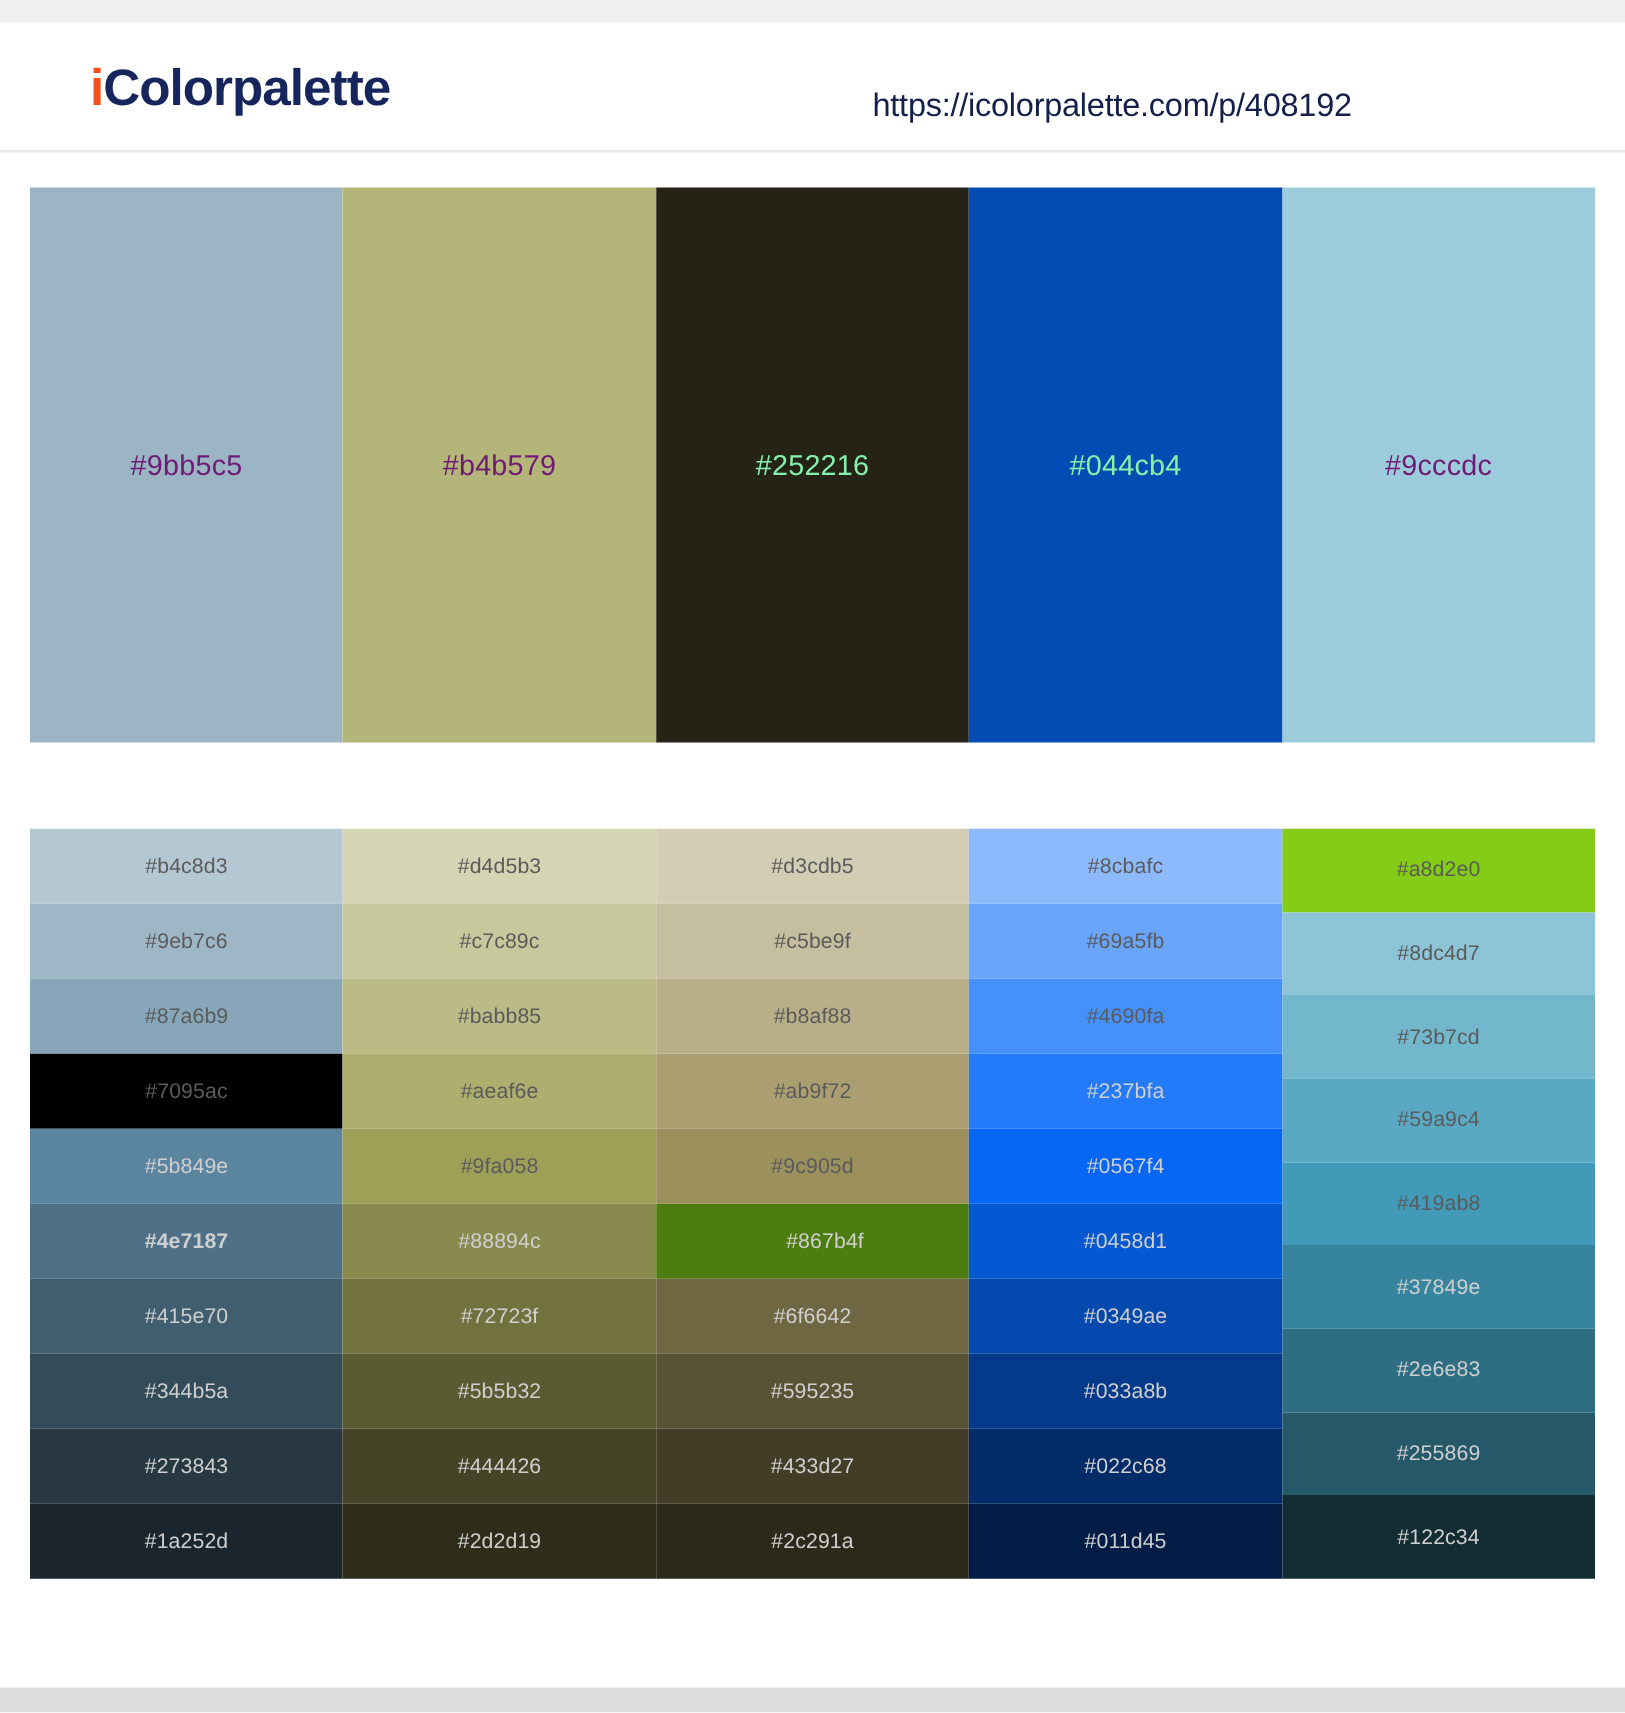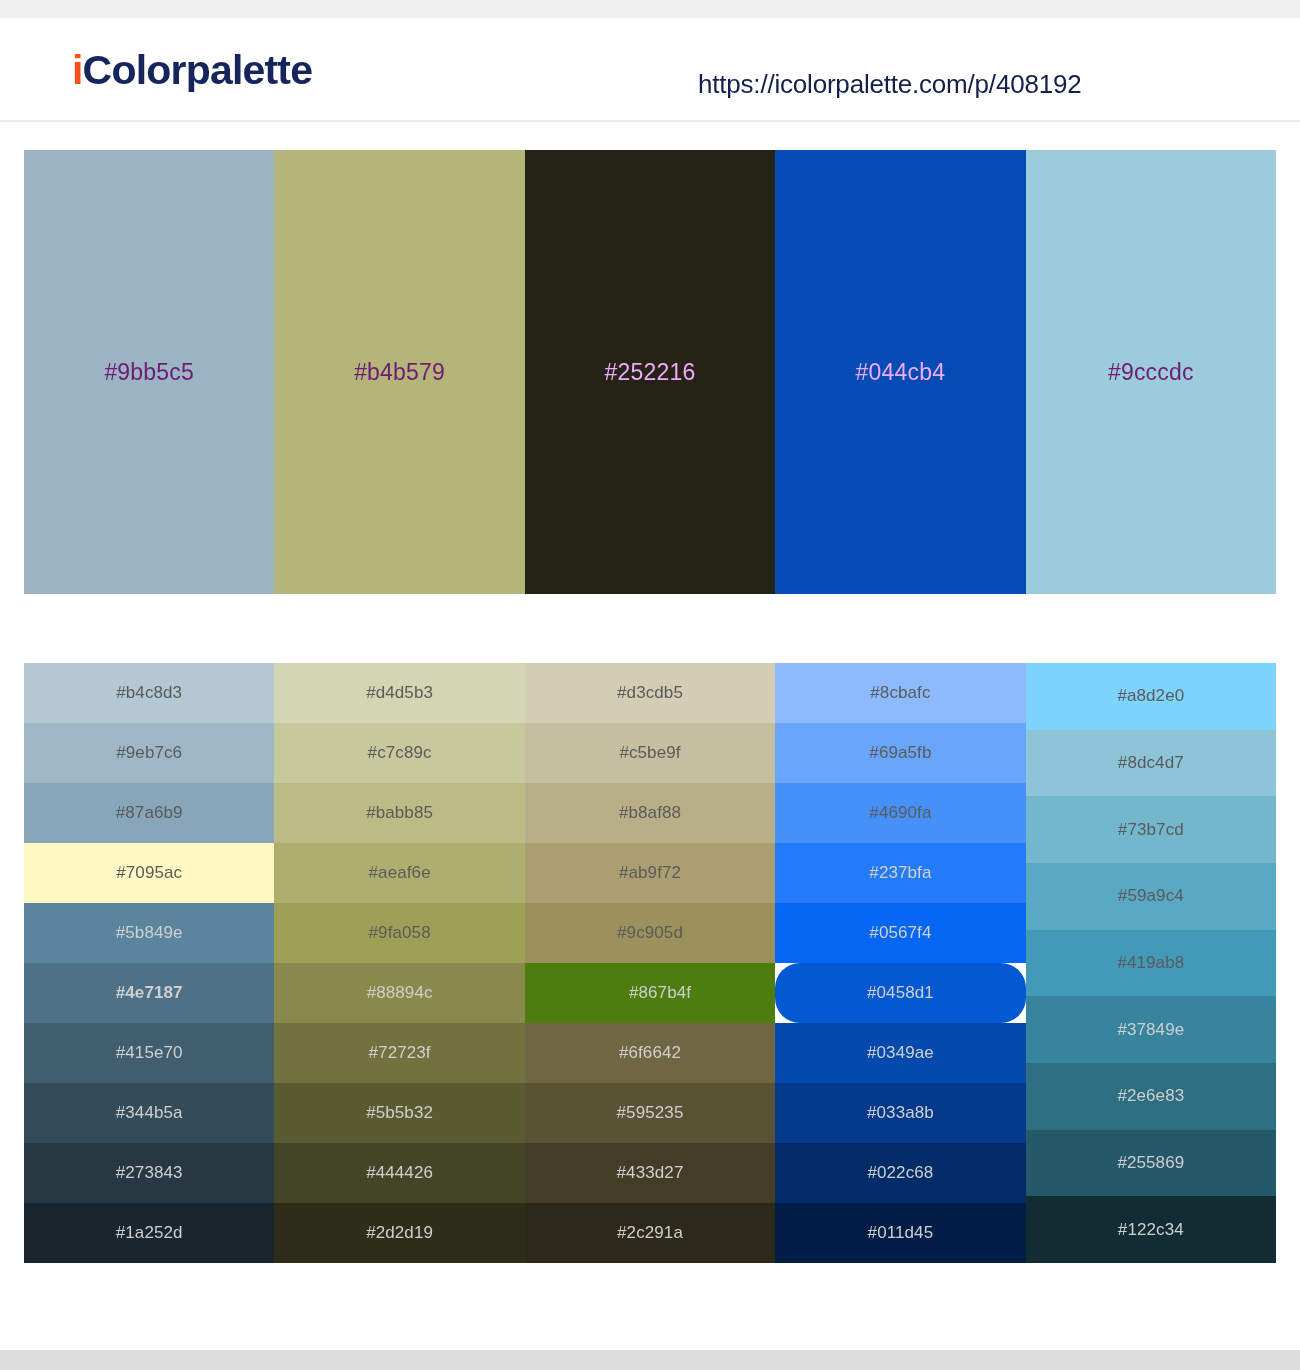--- a/index.html
+++ b/index.html
@@ -77,21 +77,21 @@
     display: flex;
     align-items: center;
     justify-content: center;
   }
   .palette-swatch .hexlabel {
     font-size: 23px;
     letter-spacing: 0.2px;
     color: #701a75;
     user-select: text;
   }
-  .palette-swatch.dark .hexlabel { color: #f0abfc; }
+  .palette-swatch.dark .hexlabel { color: #86efac; }
 
   
   .shades-grid {
     position: absolute;
     left: 24px;
     top: 663px;
     width: 1252px;
     height: 600px;
     display: flex;
   }
@@ -159,21 +159,21 @@
       <div class="shade-col">
         <div class="shade-cell" style="background: rgb(180, 200, 211);">
           <span class="hexlabel">#b4c8d3</span>
         </div>
         <div class="shade-cell" style="background: rgb(158, 183, 198);">
           <span class="hexlabel">#9eb7c6</span>
         </div>
         <div class="shade-cell" style="background: rgb(135, 166, 185);">
           <span class="hexlabel">#87a6b9</span>
         </div>
-        <div class="shade-cell" style="background: #fef9c3;">
+        <div class="shade-cell" style="background: #000000;">
           <span class="hexlabel">#7095ac</span>
         </div>
         <div class="shade-cell dark" style="background: rgb(91, 132, 158);">
           <span class="hexlabel">#5b849e</span>
         </div>
         <div class="shade-cell dark" style="background: rgb(78, 113, 135); font-weight: bold;">
           <span class="hexlabel">#4e7187</span>
         </div>
         <div class="shade-cell dark" style="background: rgb(65, 94, 112);">
           <span class="hexlabel">#415e70</span>
@@ -261,38 +261,38 @@
         </div>
         <div class="shade-cell" style="background: rgb(70, 144, 250);">
           <span class="hexlabel">#4690fa</span>
         </div>
         <div class="shade-cell dark" style="background: rgb(35, 123, 250);">
           <span class="hexlabel">#237bfa</span>
         </div>
         <div class="shade-cell dark" style="background: rgb(5, 103, 244);">
           <span class="hexlabel">#0567f4</span>
         </div>
-        <div class="shade-cell dark" style="background: rgb(4, 88, 209); border-radius: 25px;">
+        <div class="shade-cell dark" style="background: rgb(4, 88, 209);">
           <span class="hexlabel">#0458d1</span>
         </div>
         <div class="shade-cell dark" style="background: rgb(3, 73, 174);">
           <span class="hexlabel">#0349ae</span>
         </div>
         <div class="shade-cell dark" style="background: rgb(3, 58, 139);">
           <span class="hexlabel">#033a8b</span>
         </div>
         <div class="shade-cell dark" style="background: rgb(2, 44, 104);">
           <span class="hexlabel">#022c68</span>
         </div>
         <div class="shade-cell dark" style="background: rgb(1, 29, 69);">
           <span class="hexlabel">#011d45</span>
         </div>
       </div>
       <div class="shade-col">
-        <div class="shade-cell" style="background: #7dd3fc;">
+        <div class="shade-cell" style="background: #84cc16;">
           <span class="hexlabel">#a8d2e0</span>
         </div>
         <div class="shade-cell" style="background: rgb(141, 196, 215);">
           <span class="hexlabel">#8dc4d7</span>
         </div>
         <div class="shade-cell" style="background: rgb(115, 183, 205);">
           <span class="hexlabel">#73b7cd</span>
         </div>
         <div class="shade-cell" style="background: rgb(89, 169, 196);">
           <span class="hexlabel">#59a9c4</span>

